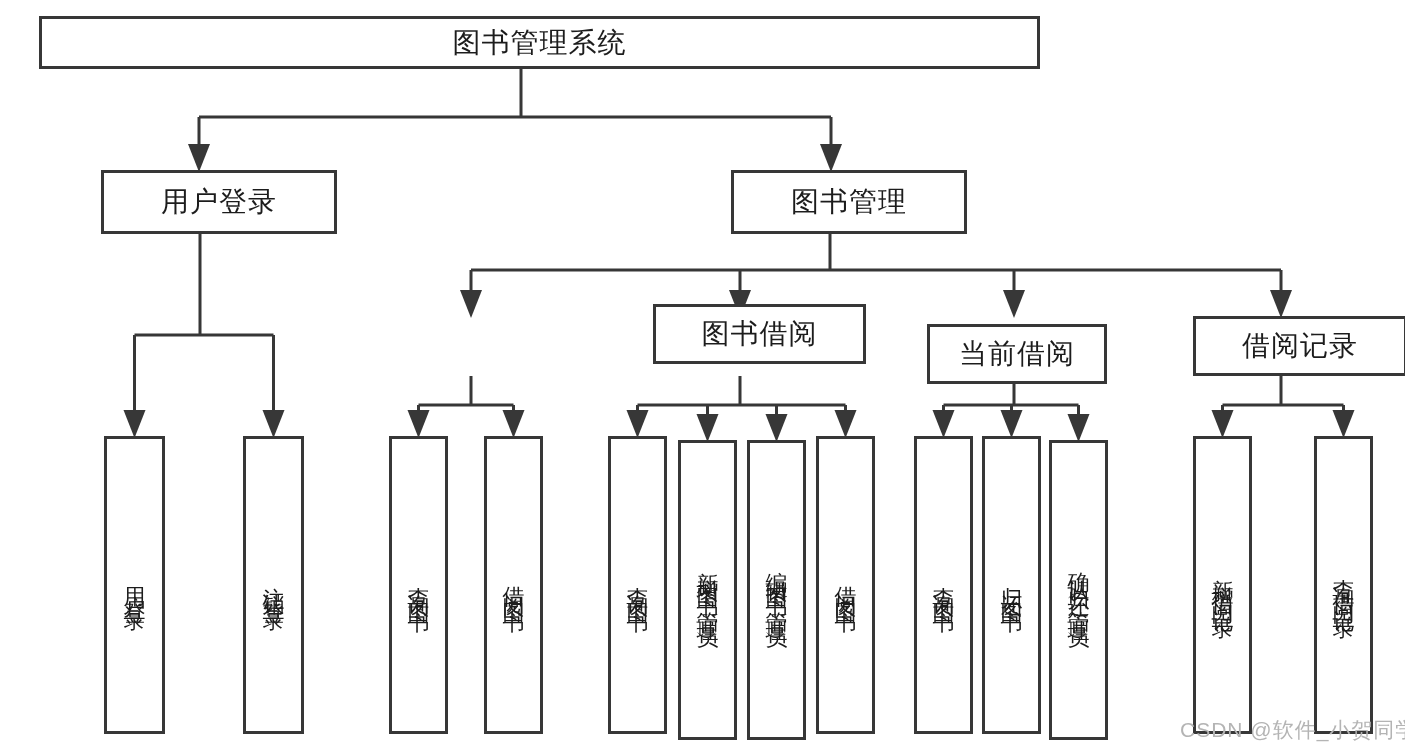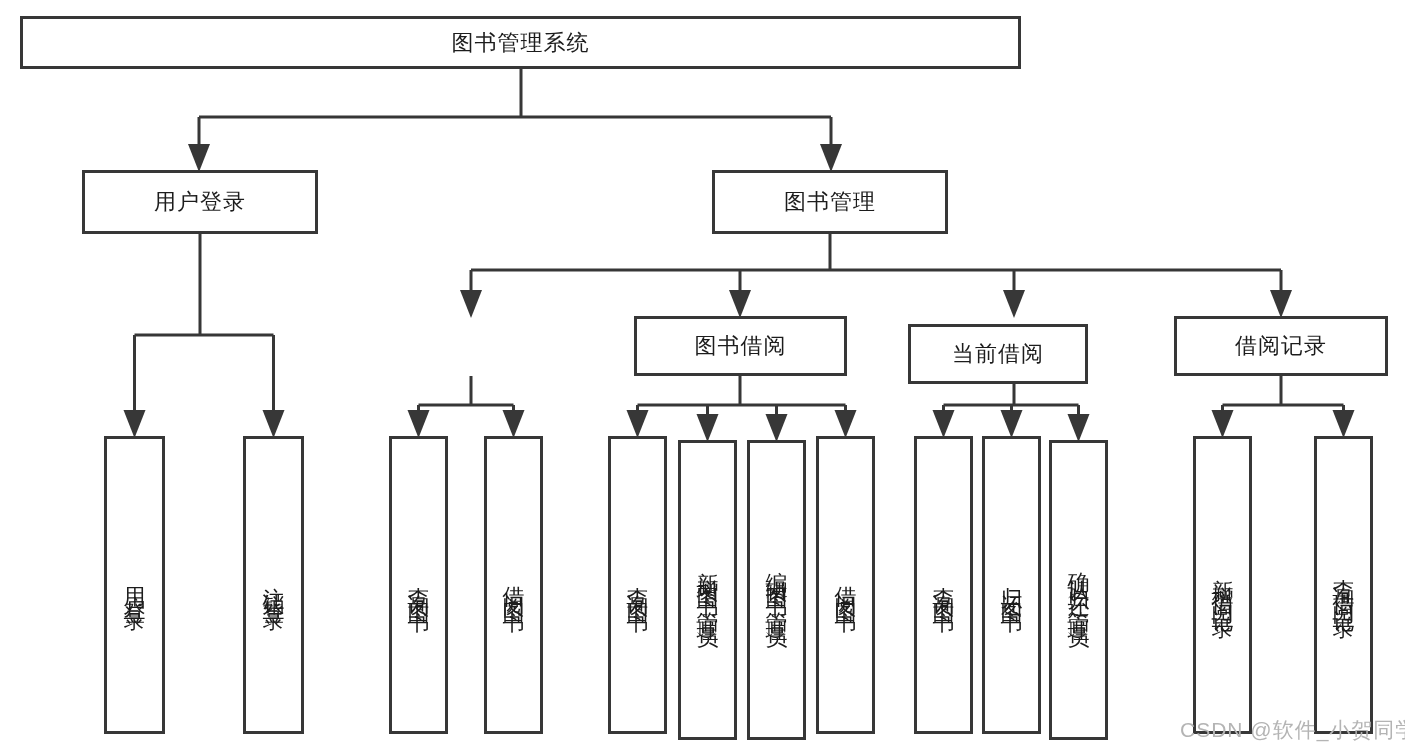--- a/index.html
+++ b/index.html
@@ -24,23 +24,24 @@
     position: absolute;
     box-sizing: border-box;
     border: 3px solid #373737;
     background: #ffffff;
     display: flex;
     align-items: center;
     justify-content: center;
     color: #1c1c1c;
   }
   .hbox {
-    font-size: 22px;
+    font-size: 28px;
     letter-spacing: 1px;
     white-space: nowrap;
+    margin-left: 19px;
   }
   .vbox {
     writing-mode: vertical-rl;
     text-orientation: mixed;
     font-size: 22px;
     letter-spacing: 8px;
     line-height: 1;
   }
   .watermark {
     position: absolute;
@@ -114,21 +115,21 @@
       <polygon points="1211.5,410 1233.5,410 1222.5,438"></polygon>
       <polygon points="1332.5,410 1354.5,410 1343.5,438"></polygon>
     </g>
   </svg>
 
   <div class="box hbox" style="left:20px; top:16px; width:1001px; height:53px">图书管理系统</div>
 
   <div class="box hbox" style="left:82px; top:170px; width:236px; height:64px">用户登录</div>
   <div class="box hbox" style="left:712px; top:170px; width:236px; height:64px">图书管理</div>
 
-  <div class="box hbox" style="left:634px; top:316px; width:213px; height:60px">图书借阅</div>
+  <div class="box hbox" style="left:634px; top:304px; width:213px; height:60px">图书借阅</div>
   <div class="box hbox" style="left:908px; top:324px; width:180px; height:60px">当前借阅</div>
   <div class="box hbox" style="left:1174px; top:316px; width:214px; height:60px">借阅记录</div>
 
   <div class="box vbox" style="left:104px; top:436px; width:61px; height:298px">用户登录</div>
   <div class="box vbox" style="left:243px; top:436px; width:61px; height:298px">注销登录</div>
 
   <div class="box vbox" style="left:389px; top:436px; width:59px; height:298px">查询图书</div>
   <div class="box vbox" style="left:484px; top:436px; width:59px; height:298px">借阅图书</div>
 
   <div class="box vbox" style="left:608px; top:436px; width:59px; height:298px">查询图书</div>

